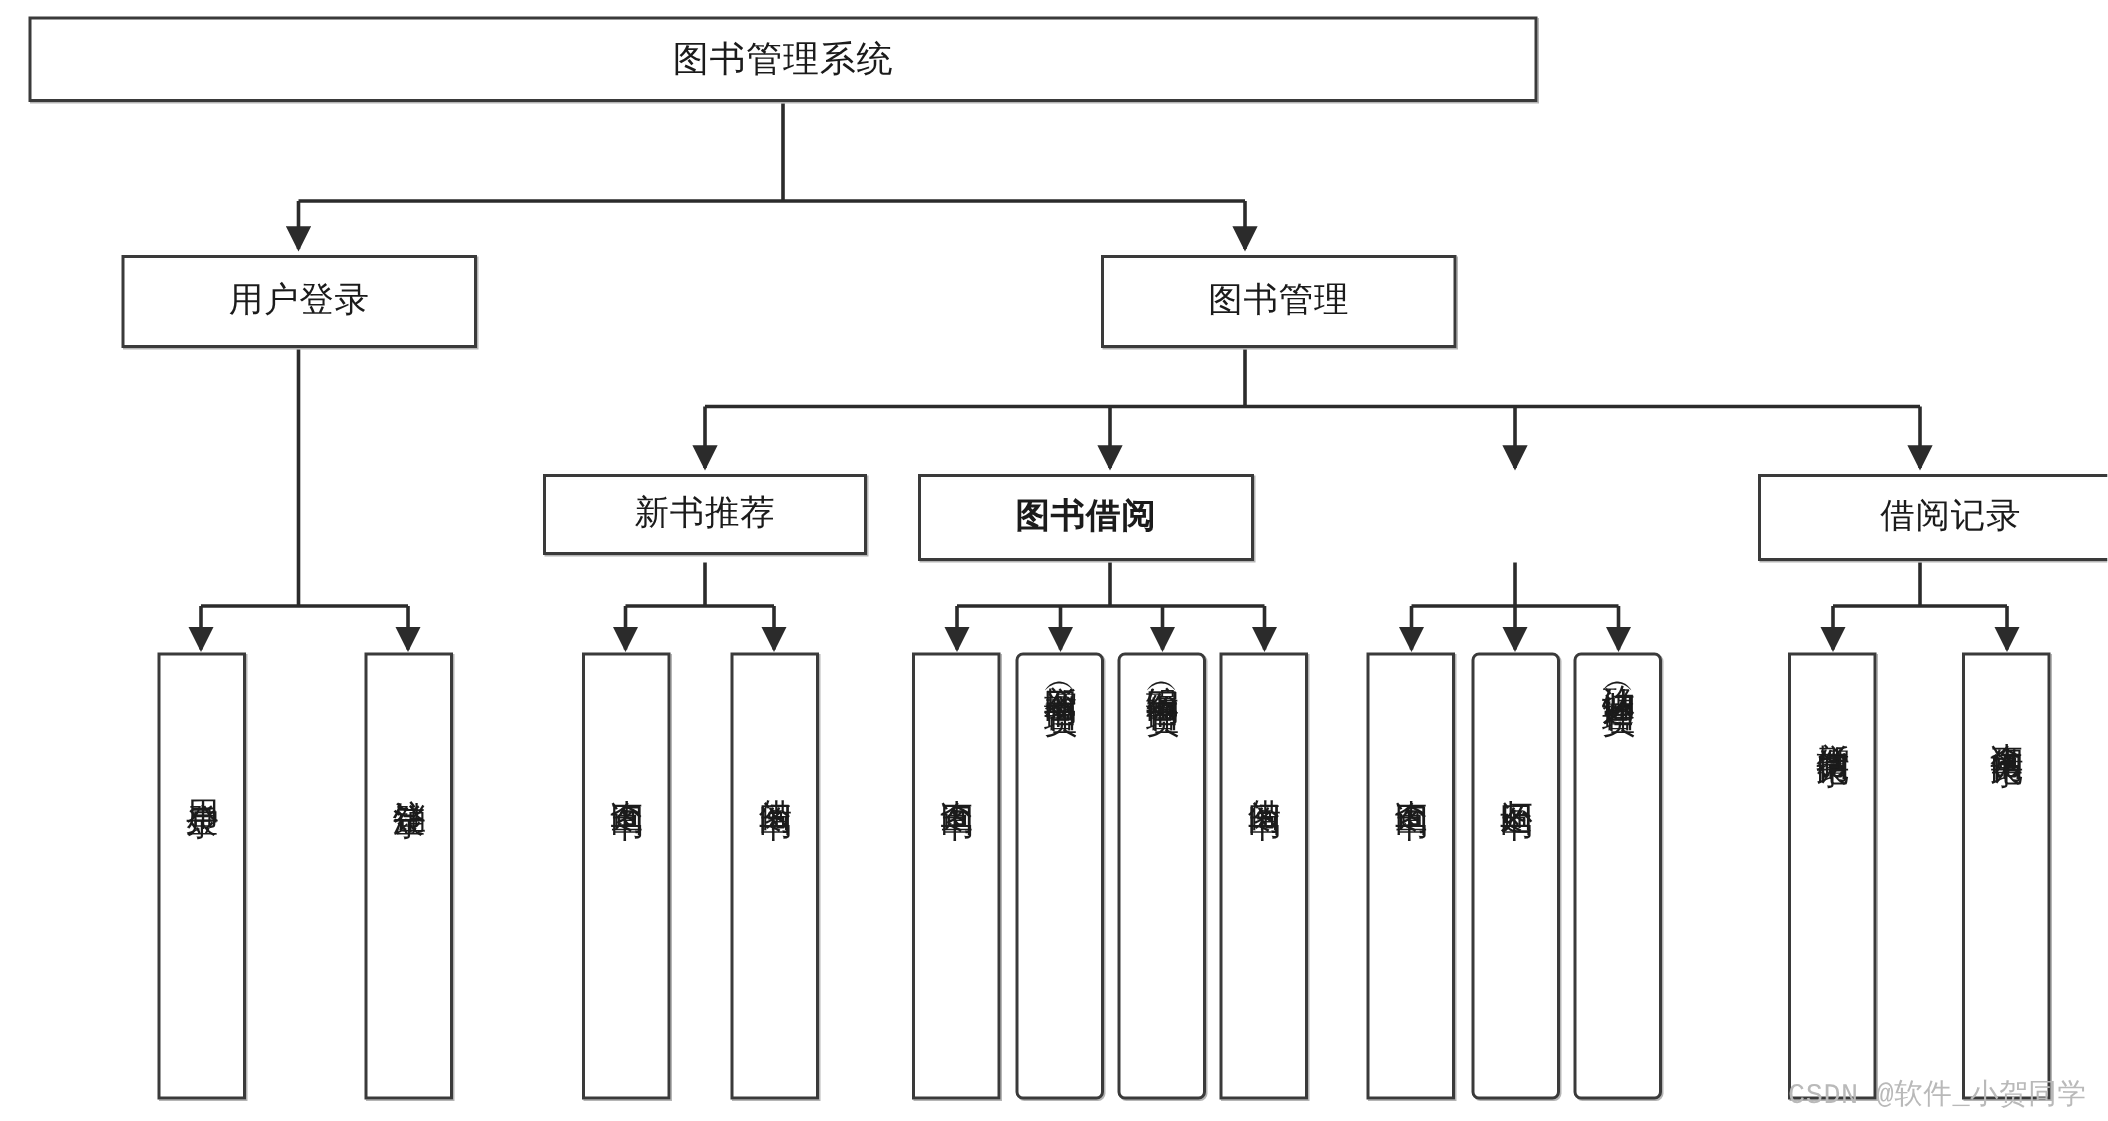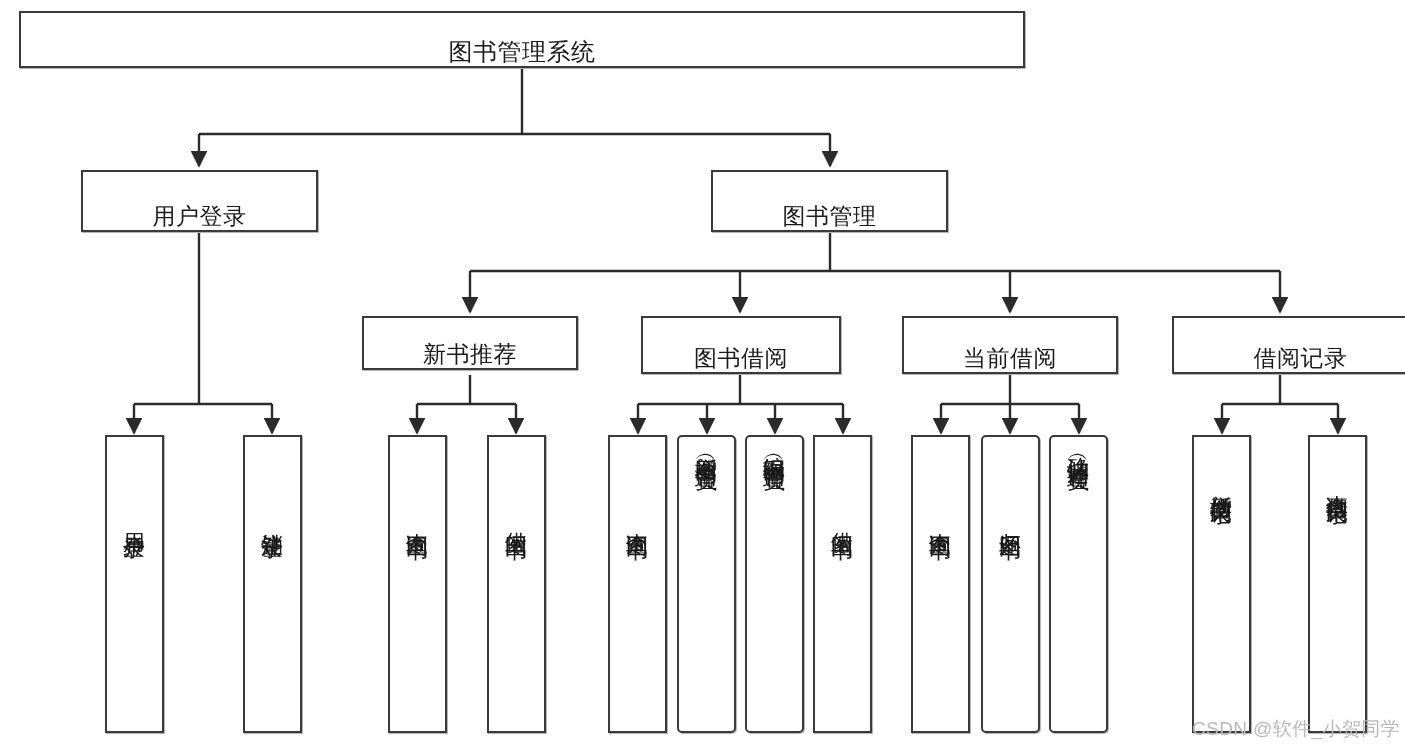--- a/index.html
+++ b/index.html
@@ -26,21 +26,21 @@
     height: 747px;
     pointer-events: none;
   }
   .node {
     position: absolute;
     box-sizing: border-box;
     background: #ffffff;
     border: 2px solid #3a3a3a;
     box-shadow: 1px 1px 0 0 rgba(120,120,120,0.55);
     display: flex;
-    align-items: flex-end;
+    align-items: center;
     justify-content: center;
     color: #1b1b1b;
     z-index: 2;
   }
   .node .label {
     display: block;
     text-align: center;
     line-height: 1.18;
     letter-spacing: 0.5px;
   }
@@ -68,21 +68,21 @@
     border-radius: 5px;
   }
   .node.vert.tall-text {
     align-items: flex-start;
     padding-top: 2px;
   }
   .watermark {
     position: absolute;
     color: #b9b9b9;
     font-size: 19px;
-    font-family: Liberation Sans, sans-serif;
+    font-family: Liberation Mono, monospace;
     white-space: nowrap;
     z-index: 5;
     letter-spacing: 0.4px;
   }
 </style>
 </head>
 <body>
 
 <div id="canvas">
 
@@ -136,32 +136,29 @@
     </g>
   </svg>
 
   <div class="node horiz root" style="left:19px; top:11px; width:1006px; height:57px;">
     <span class="label">图书管理系统</span>
   </div>
 
   <div class="node horiz" style="left:81px; top:170px; width:237px; height:62px;">
     <span class="label">用户登录</span>
   </div>
-  <div class="node horiz" style="left:711px; top:170px; width:237px; height:62px;">
+  <div class="node horiz" style="left:734px; top:170px; width:237px; height:62px;">
     <span class="label">图书管理</span>
   </div>
 
   <div class="node horiz" style="left:362px; top:316px; width:216px; height:54px;">
     <span class="label">新书推荐</span>
   </div>
-  <div class="node horiz" style="left:641px; top:316px; width:200px; height:58px;">
+  <div class="node horiz" style="left:612px; top:316px; width:224px; height:58px;font-weight:bold;">
     <span class="label">图书借阅</span>
-  </div>
-  <div class="node horiz" style="left:902px; top:316px; width:216px; height:58px;">
-    <span class="label">当前借阅</span>
   </div>
   <div class="node horiz" style="left:1172px; top:316px; width:257px; height:58px;">
     <span class="label">借阅记录</span>
   </div>
 
   <div class="node vert" style="left:105px; top:435px; width:59px; height:298px; padding-top:78px;">
     <span class="label">用户登录</span>
   </div>
   <div class="node vert" style="left:243px; top:435px; width:59px; height:298px; padding-top:78px;">
     <span class="label">注销登录</span>

